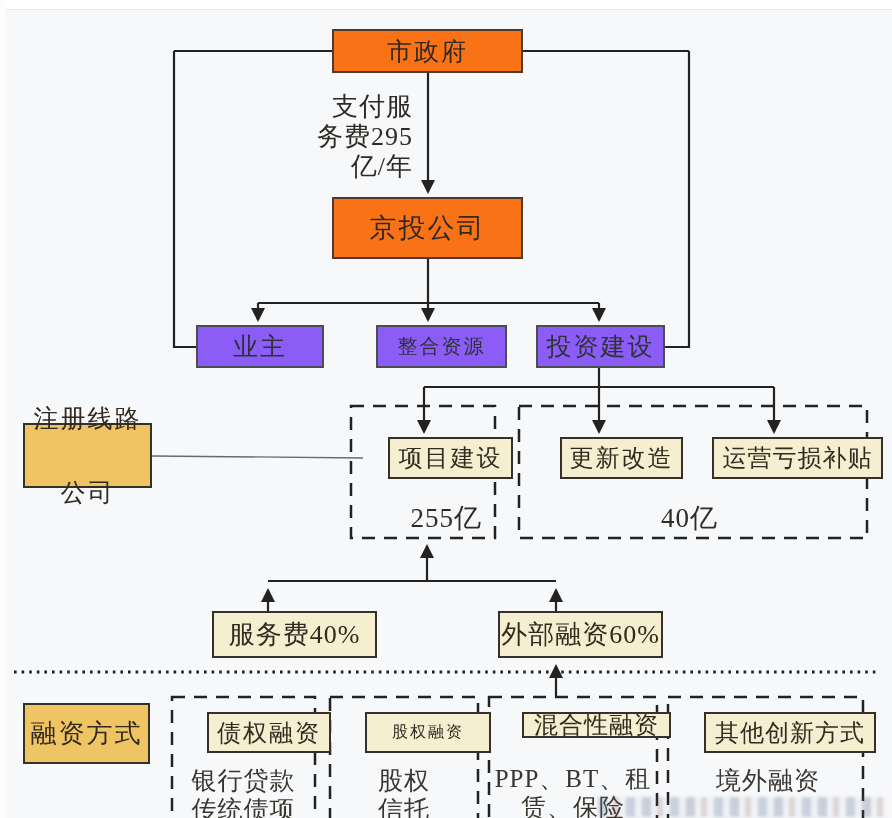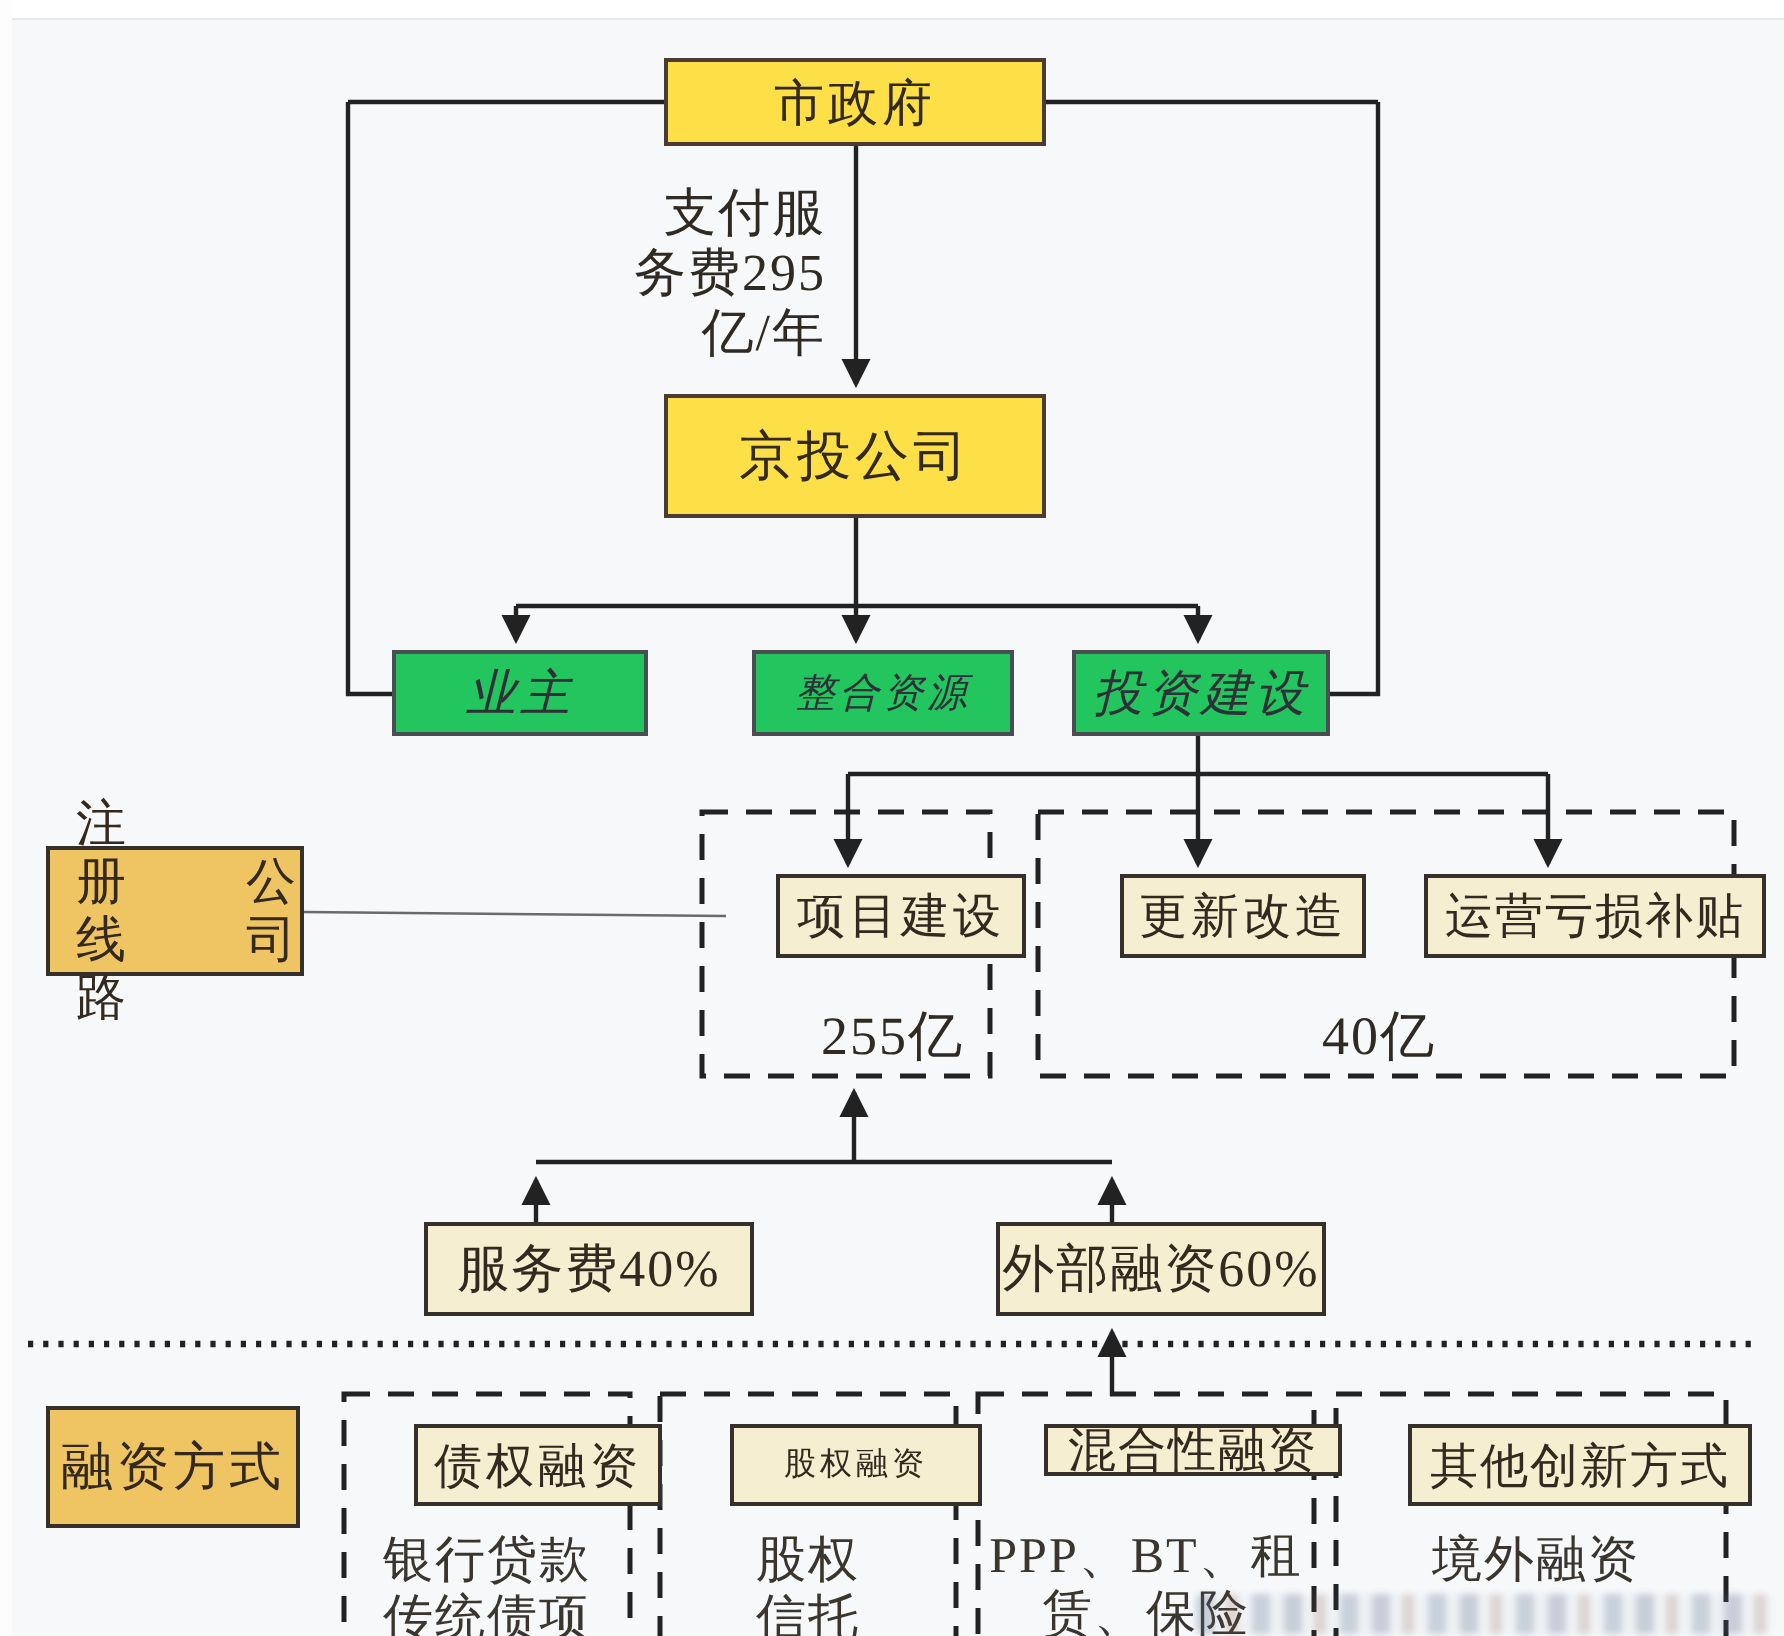--- a/index.html
+++ b/index.html
@@ -12,25 +12,25 @@
   svg.wires{position:absolute;left:0;top:0;z-index:1;}
   .edge-strip-top{position:absolute;left:0;top:0;width:892px;height:9px;background:#ffffff;border-bottom:1px solid #e7e9ee;z-index:0;}
   .edge-strip-left{position:absolute;left:0;top:0;width:6px;height:818px;background:#fdfdfe;z-index:0;}
 
   .node{
     position:absolute;z-index:2;box-sizing:border-box;
     display:flex;align-items:center;justify-content:center;
     text-align:center;letter-spacing:2px;
     border:2px solid #3a342e;color:#33291f;
   }
-  .node.orange{background:#fde047;border-color:#4a3c33;}
-  .node.bluegray{background:#22c55e;border-color:#4a4d52;color:#2e3138;font-style:italic;}
+  .node.orange{background:#f97316;border-color:#4a3c33;}
+  .node.bluegray{background:#8b5cf6;border-color:#4a4d52;color:#2e3138;}
   .node.cream{background:#f5eed0;border-color:#35302a;margin-left:25px;}
   .node.gold{background:#efc463;border-color:#35302a;}
-  .node.lines{line-height:1.16;gap:45px;}
+  .node.lines{flex-direction:column;line-height:1.16;gap:45px;}
 
   .floating-label{
     position:absolute;z-index:2;text-align:right;color:#2f2a24;letter-spacing:1px;
   }
   .detail{
     position:absolute;z-index:2;text-align:center;color:#3a362f;
     font-size:25px;line-height:29px;letter-spacing:1px;
   }
   .watermark{
     position:absolute;z-index:3;left:598px;top:797px;width:288px;height:20px;

